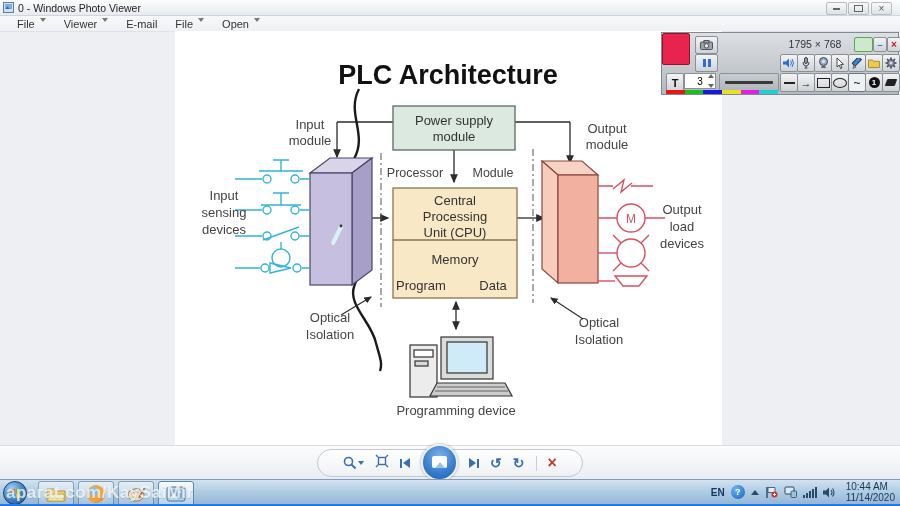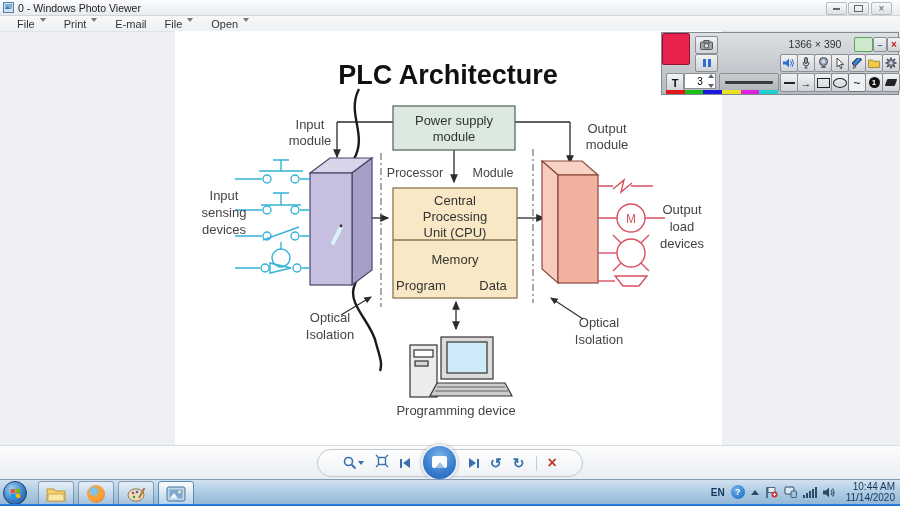--- a/index.html
+++ b/index.html
@@ -86,21 +86,21 @@
     background:linear-gradient(rgba(255,255,255,.5),rgba(255,255,255,.12));
     display:flex;align-items:center;justify-content:center;}
   .taskbtn.active{background:linear-gradient(rgba(255,255,255,.85),rgba(200,225,245,.55));border-color:#5d87ab;}
   .watermark{position:absolute;left:6px;top:3px;font-size:17px;font-weight:bold;
     color:rgba(255,255,255,.72);letter-spacing:.5px;z-index:5;text-shadow:0 1px 1px rgba(120,140,160,.4);}
   .tray{position:absolute;right:0;top:0;height:24px;display:flex;align-items:center;gap:6px;padding-right:5px;}
   .tray-en{font-size:10px;color:#14375c;font-weight:bold;}
   .helpcirc{width:14px;height:14px;border-radius:50%;background:radial-gradient(circle at 35% 30%,#6fb3ee,#1565c0);
     color:#fff;font-size:9px;font-weight:bold;display:flex;align-items:center;justify-content:center;}
   .tinycaret{width:0;height:0;border-left:4px solid transparent;border-right:4px solid transparent;border-bottom:5px solid #2c4a66;}
-  .clock{font-size:10px;color:#14375c;text-align:right;line-height:11px;margin-left:4px;}
+  .clock{font-size:10px;color:#14375c;line-height:11px;margin-left:4px;}
   .bars{display:flex;align-items:flex-end;gap:1px;}
   .bars i{display:block;width:2px;background:#2c4a66;}
 </style>
 </head>
 <body>
 
 <div id="screen">
 
   <div class="titlebar">
     <svg class="titleicon" viewBox="0 0 11 11">
@@ -119,21 +119,21 @@
         <span style="font-size:10px;color:#555;">×</span>
       </div>
   </div>
 
   <div class="menubar">
     <span class="menu-item">
         <span>File</span>
         <i class="caret"></i>
       </span>
     <span class="menu-item">
-        <span>Print</span>
+        <span>Viewer</span>
         <i class="caret"></i>
       </span>
     <span class="menu-item">
         <span>E-mail</span>
       </span>
     <span class="menu-item">
         <span>File</span>
         <i class="caret"></i>
       </span>
     <span class="menu-item">
@@ -279,21 +279,21 @@
         <rect x="4" y="0.5" width="5" height="2.5" fill="#9aa2aa" stroke="#555"></rect>
         <circle cx="6.5" cy="5.8" r="2.2" fill="#dfe6ec" stroke="#555"></circle>
       </svg>
     </div>
     <div class="rbtn" style="left:33px;top:21px;width:21px;height:16px;">
       <span class="pausebars">
           <i></i>
           <i></i>
         </span>
     </div>
-    <div class="resolution">1366 × 390</div>
+    <div class="resolution">1795 × 768</div>
     <div class="rbtn" style="left:192px;top:4px;width:17px;height:13px;background:#cde8cc;border-color:#58a858;"></div>
     <div class="rbtn" style="left:211px;top:4px;width:12px;height:13px;">
         <span style="color:#2d6fd0;font-weight:bold;font-size:9px;">–</span>
       </div>
     <div class="rbtn" style="left:225px;top:4px;width:12px;height:13px;">
         <span style="color:#c02020;font-weight:bold;font-size:10px;">×</span>
       </div>
 
     <div class="rbtn" style="left:118px;top:21px;width:16px;height:16px;">
       <svg width="12" height="10" viewBox="0 0 12 10">
@@ -418,20 +418,21 @@
           <span class="vbar"></span>
         </span>
       <span class="rot"><span>↺</span></span>
       <span class="rot"><span>↻</span></span>
       <span class="divider"></span>
       <span class="delx"><span>×</span></span>
     </div>
   </div>
 
   <div class="taskbar">
+    <div class="watermark">aparat.com/KaySaiMir</div>
     <div class="orb">
       <span class="flag">
         <i style="background:#f25022"></i>
           <i style="background:#7fba00"></i>
           <i style="background:#00a4ef"></i>
           <i style="background:#ffb900"></i>
       </span>
     </div>
     <div class="taskbtn" style="left:38px;">
       <svg width="20" height="16" viewBox="0 0 20 16">

